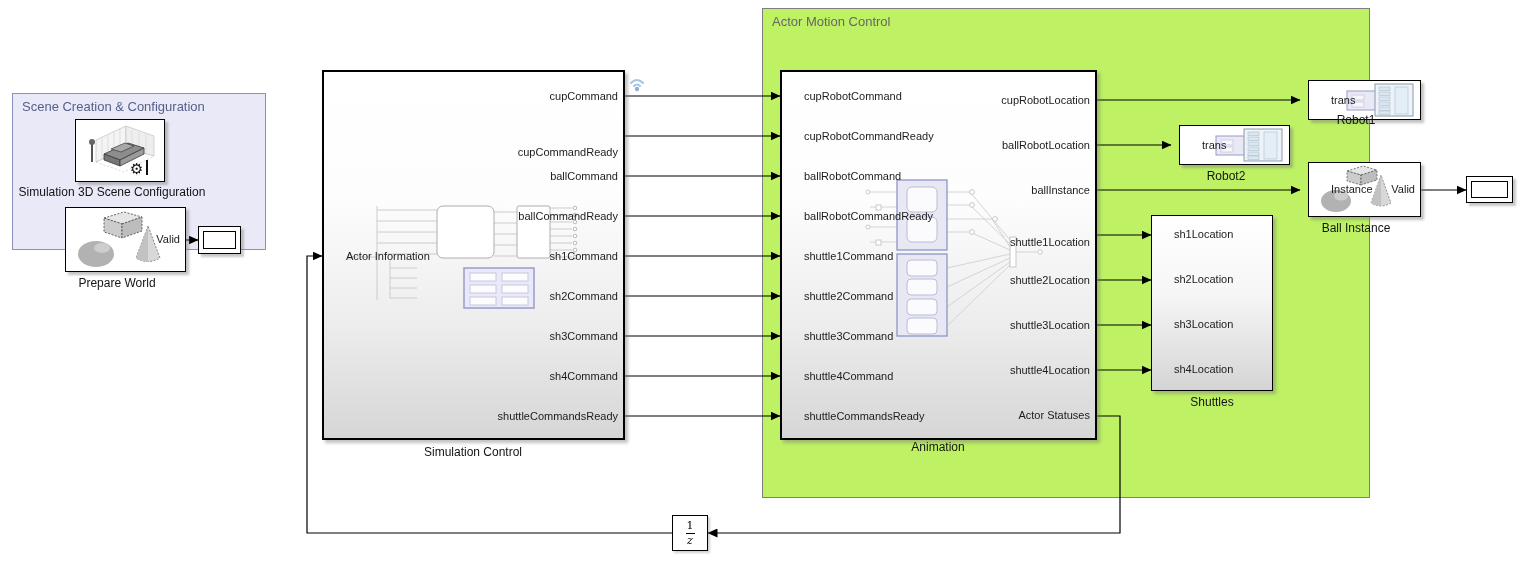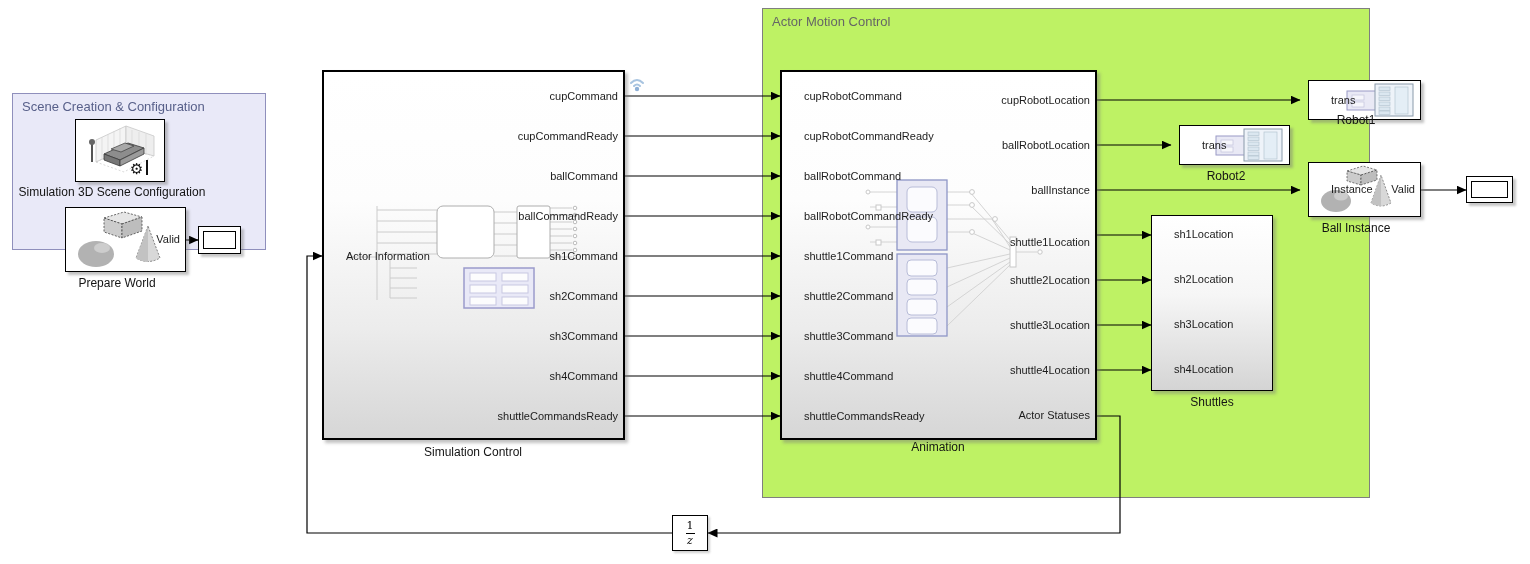--- a/index.html
+++ b/index.html
@@ -196,21 +196,21 @@
             <rect x="160" y="75" width="26" height="8"></rect>
           <rect x="128" y="87" width="26" height="8"></rect>
             <rect x="160" y="87" width="26" height="8"></rect>
           <rect x="128" y="99" width="26" height="8"></rect>
             <rect x="160" y="99" width="26" height="8"></rect>
         </g>
       </g>
     </svg>
     <div class="port in" style="top:177px;">Actor Information</div>
     <div class="port out" style="top:17px;">cupCommand</div>
-    <div class="port out" style="top:57px;">cupCommandReady</div>
+    <div class="port out" style="top:73px;">cupCommandReady</div>
     <div class="port out" style="top:97px;">ballCommand</div>
     <div class="port out" style="top:137px;">ballCommandReady</div>
     <div class="port out" style="top:177px;">sh1Command</div>
     <div class="port out" style="top:217px;">sh2Command</div>
     <div class="port out" style="top:257px;">sh3Command</div>
     <div class="port out" style="top:297px;">sh4Command</div>
     <div class="port out" style="top:337px;">shuttleCommandsReady</div>
   </div>
   <div class="block-label" style="left:473px; top:445px;">Simulation Control</div>
 

